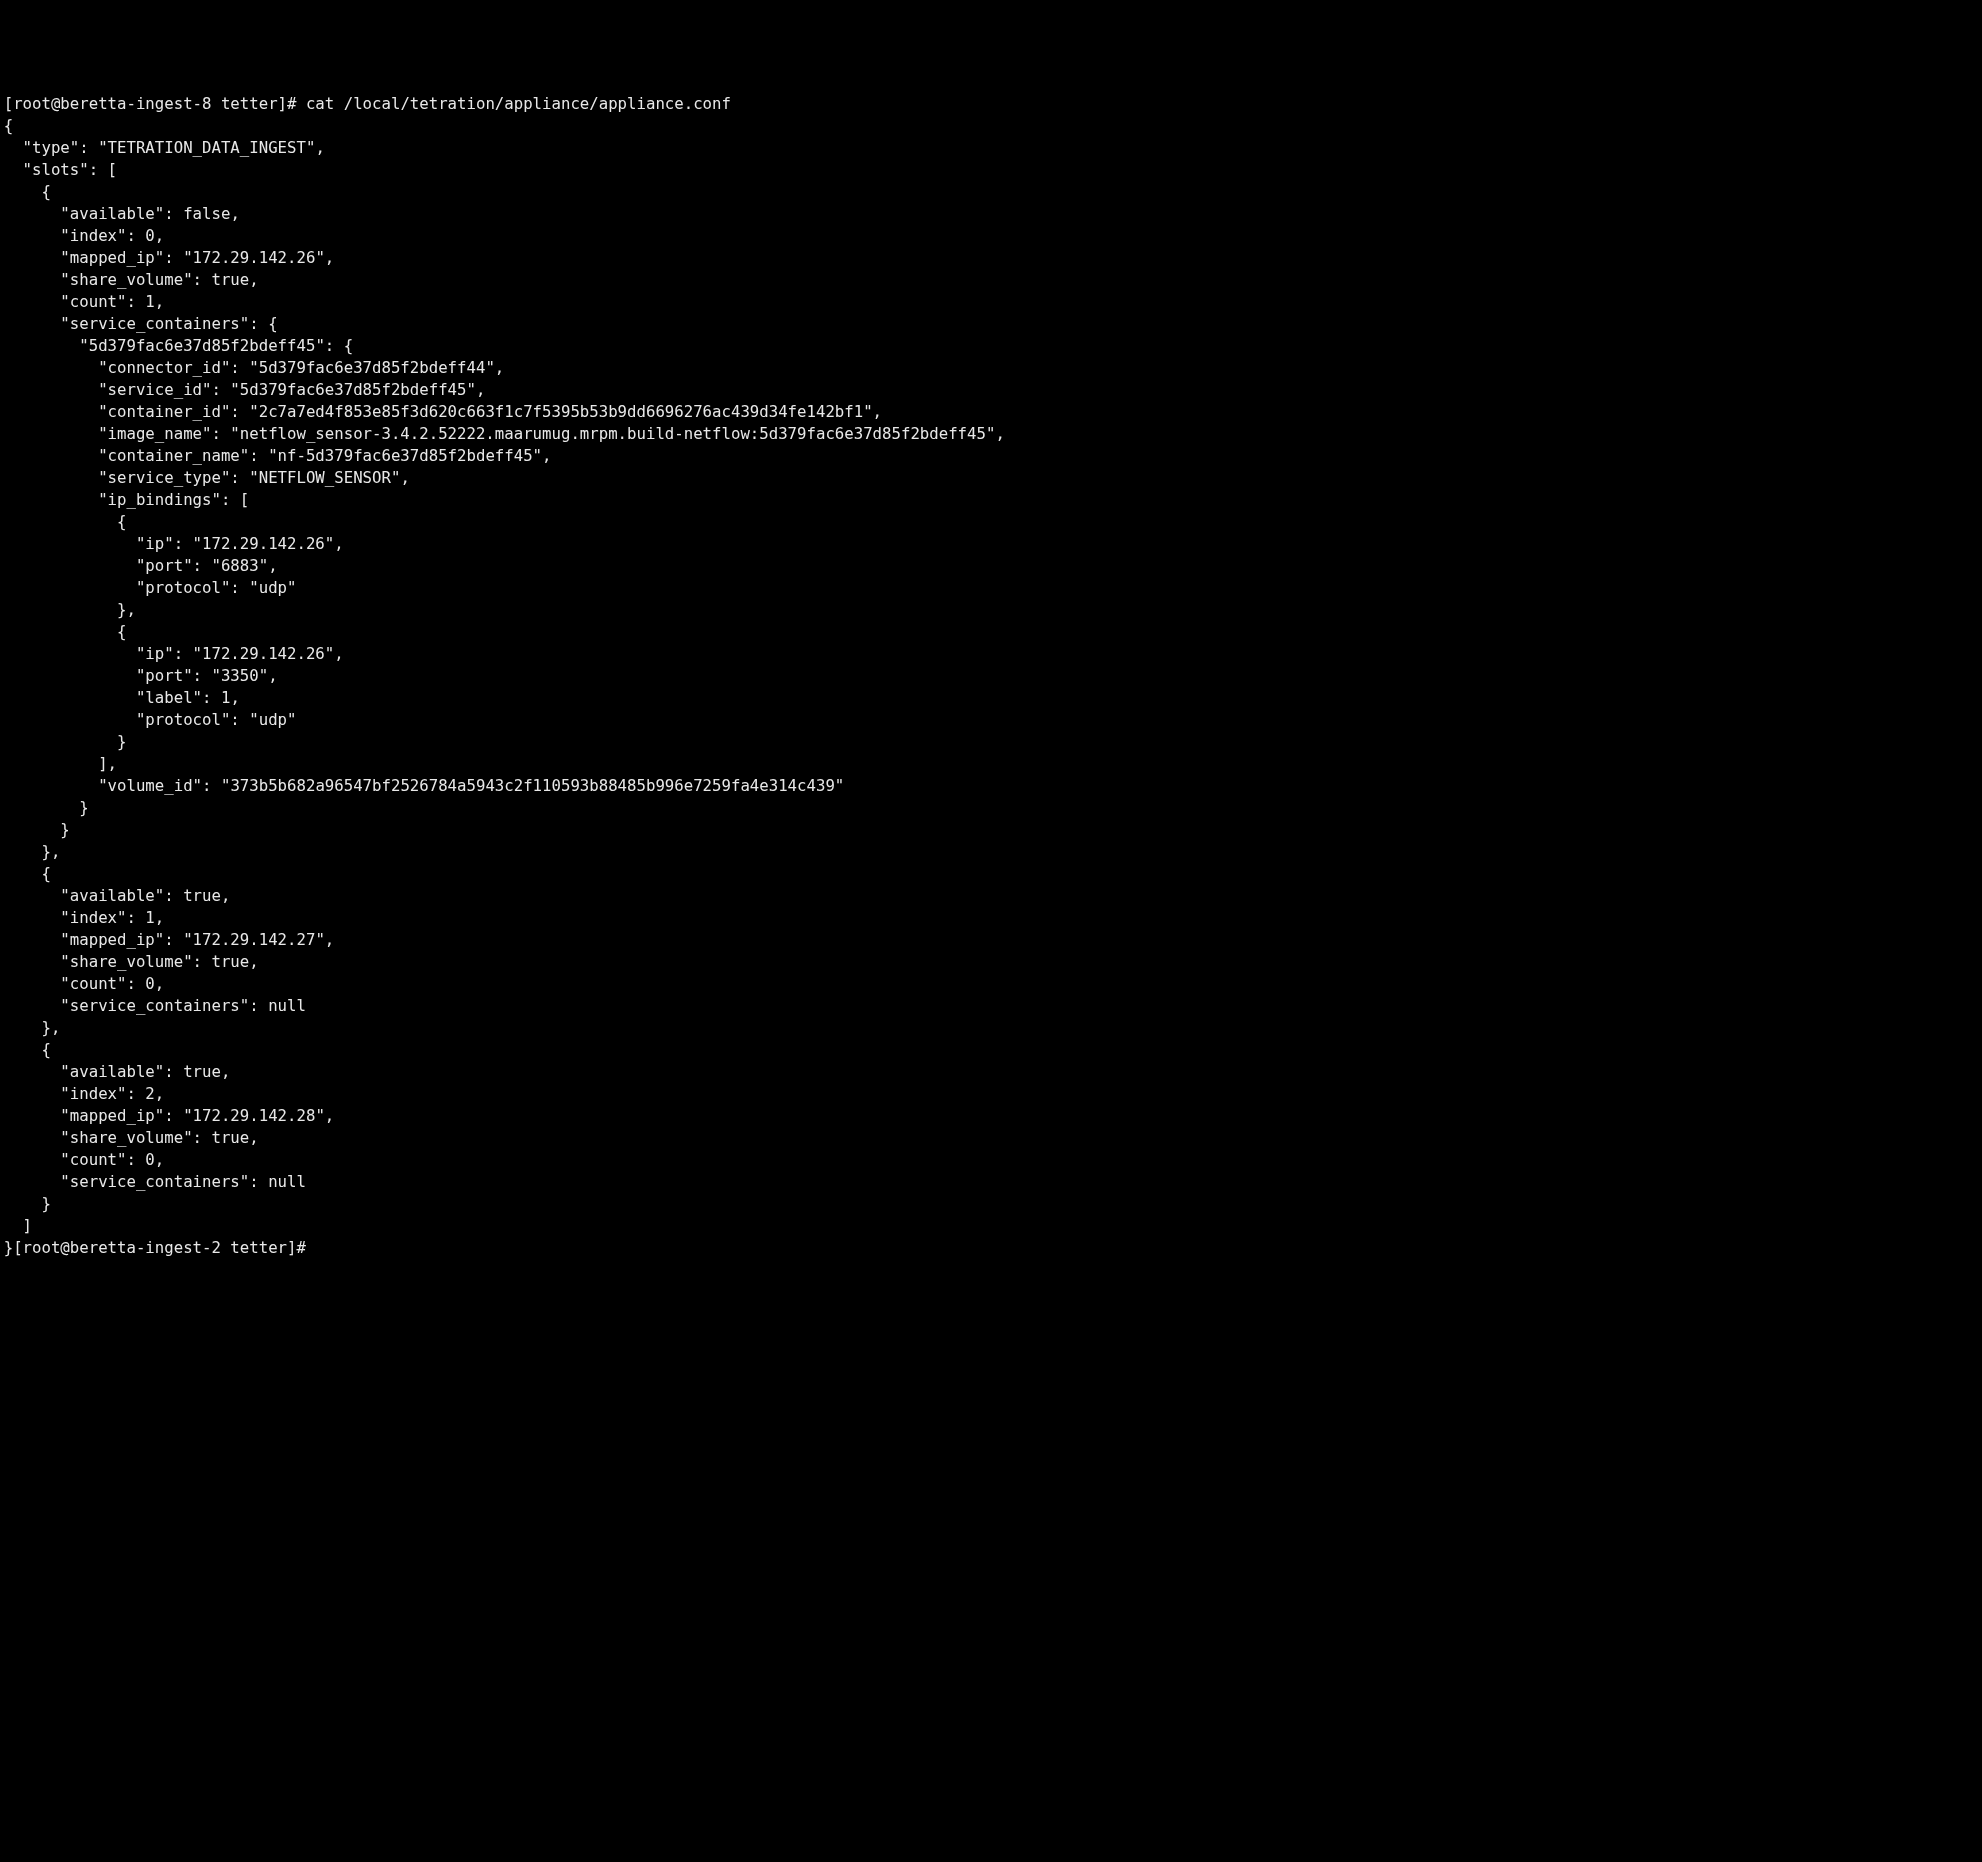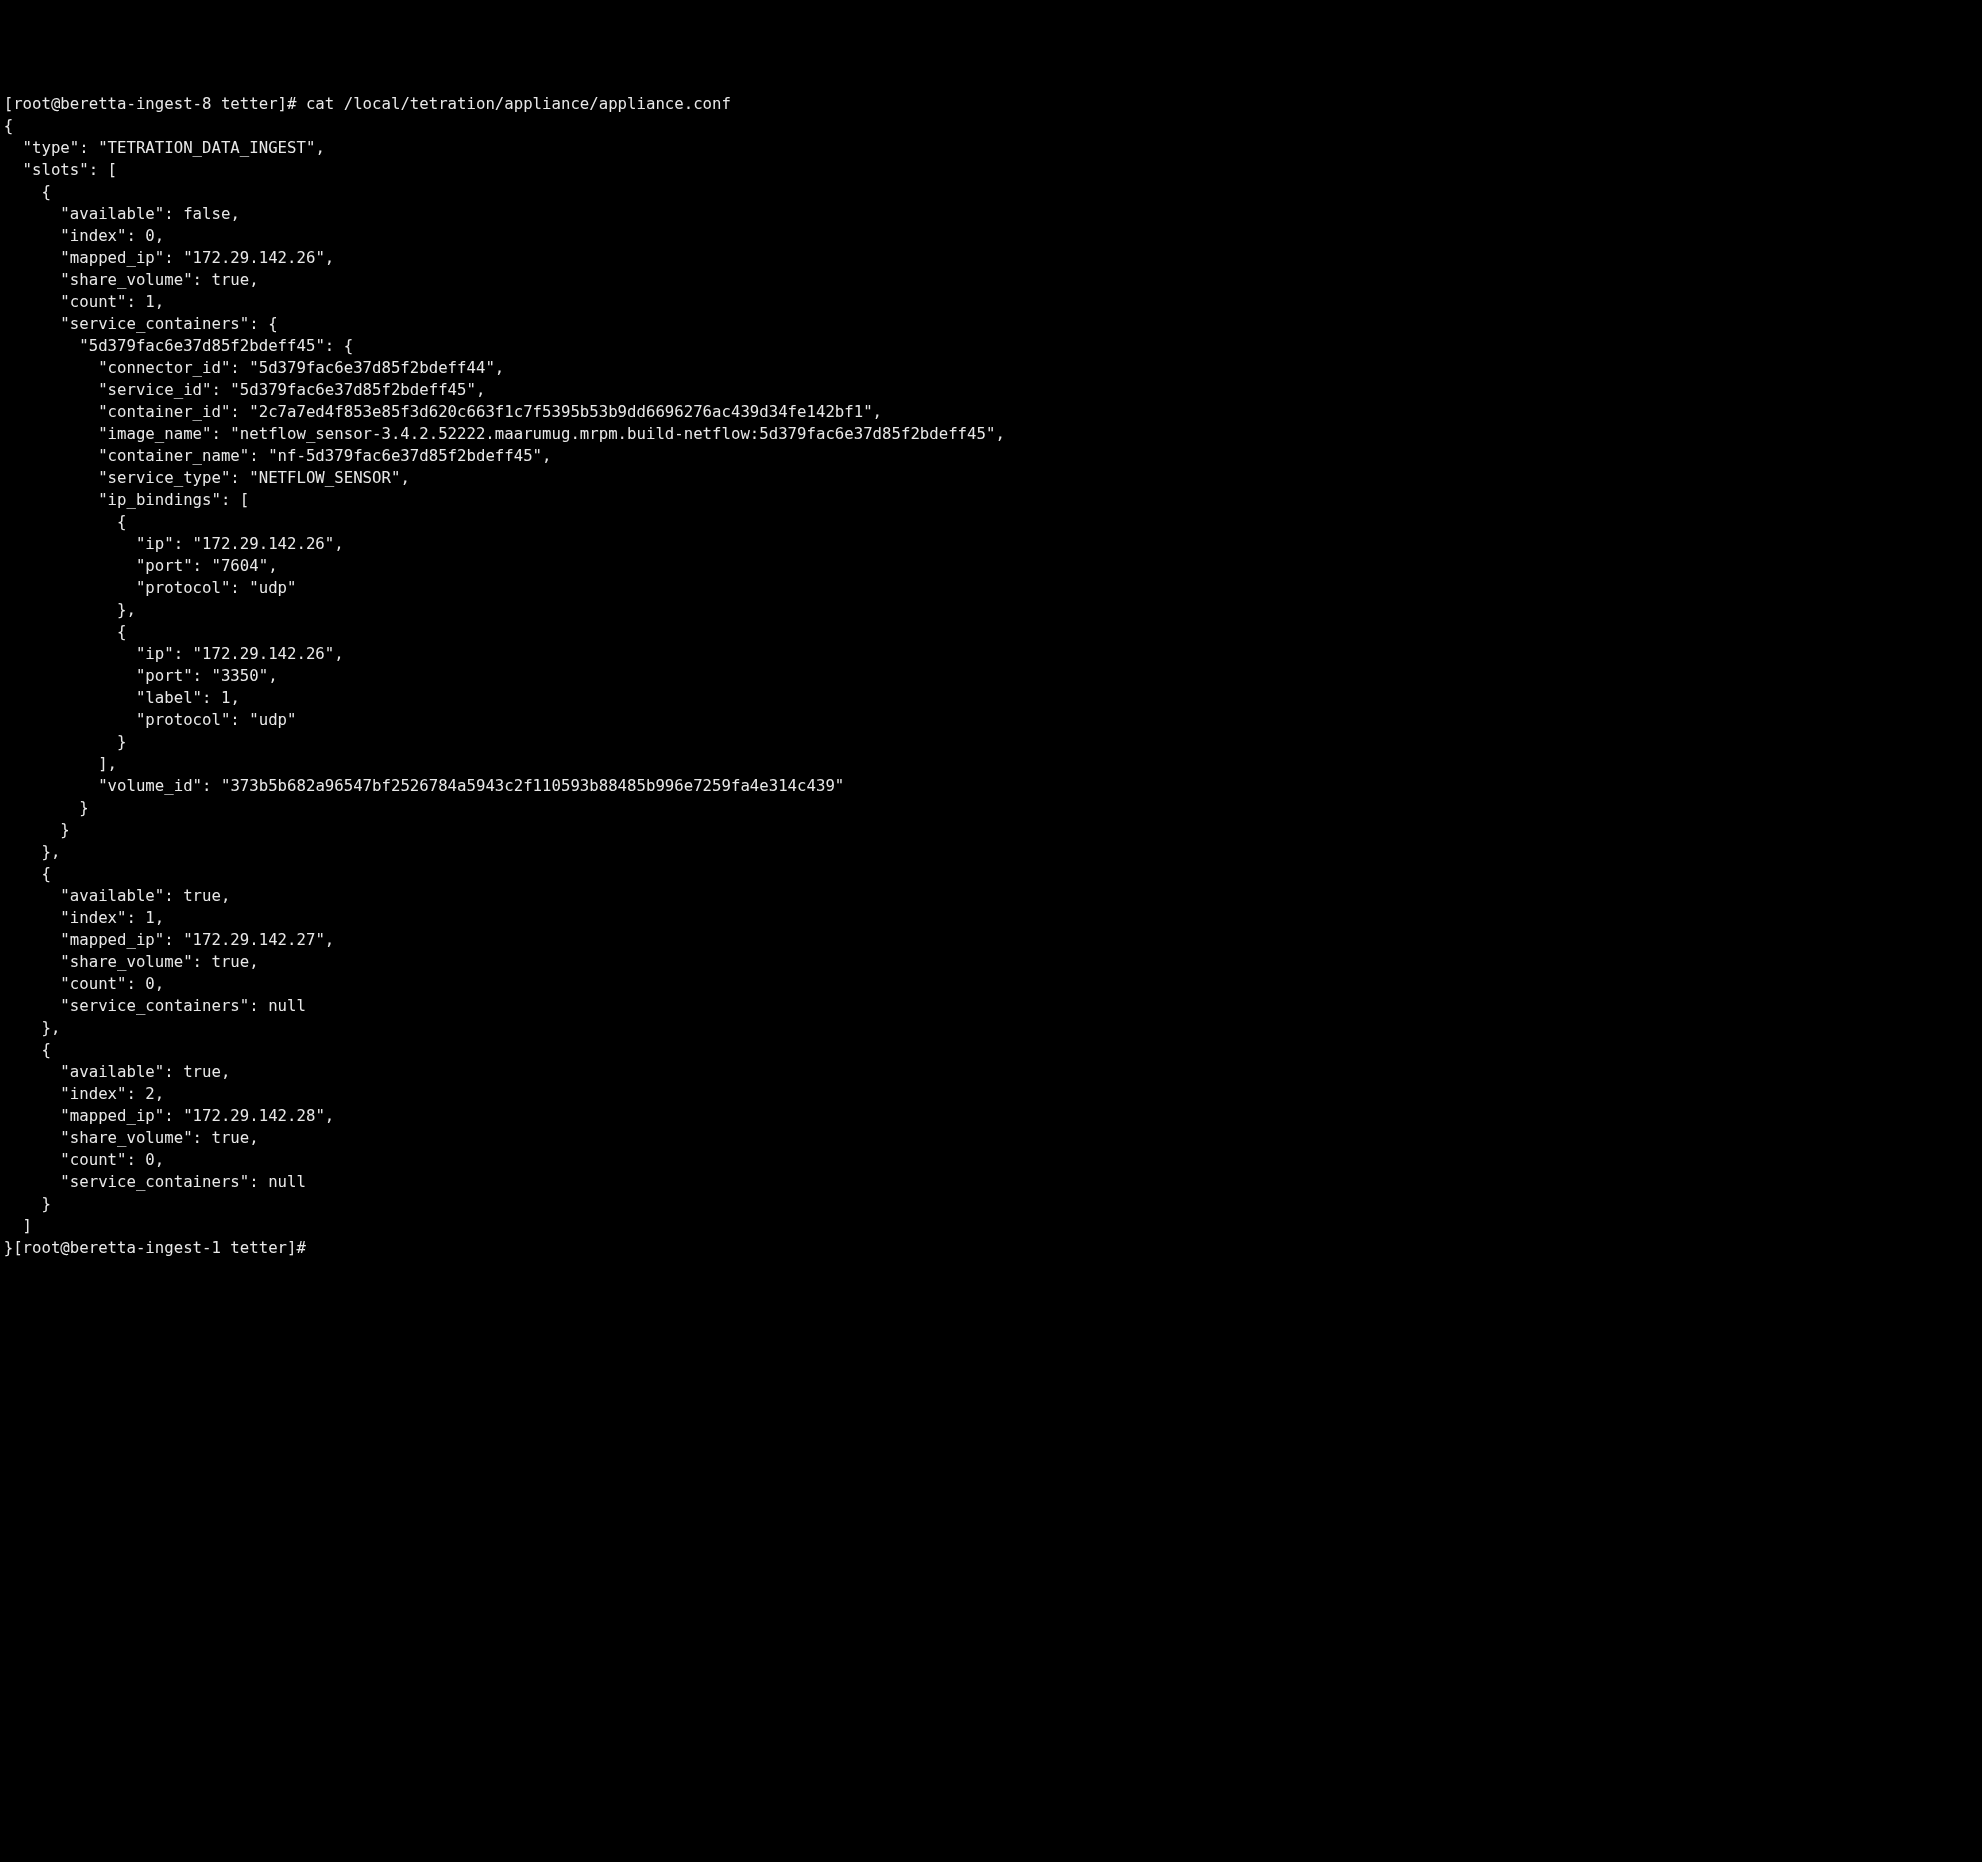--- a/index.html
+++ b/index.html
@@ -40,21 +40,21 @@
 <span>        "</span><span>5d379fac6e37d85f2bdeff45</span><span>": {</span>
 <span>          "connector_id": "</span><span>5d379fac6e37d85f2bdeff44</span><span>",</span>
 <span>          "service_id": "</span><span>5d379fac6e37d85f2bdeff45</span><span>",</span>
 <span>          "container_id": "</span><span>2c7a7ed4f853e85f3d620c663f1c7f5395b53b9dd6696276ac439d34fe142bf1</span><span>",</span>
 <span>          "image_name": "</span><span>netflow_sensor-3.4.2.52222.maarumug.mrpm.build-netflow:5d379fac6e37d85f2bdeff45</span><span>",</span>
 <span>          "container_name": "</span><span>nf-5d379fac6e37d85f2bdeff45</span><span>",</span>
 <span>          "service_type": "</span><span>NETFLOW_SENSOR</span><span>",</span>
 <span>          "ip_bindings": [</span>
 <span>            {</span>
 <span>              "ip": "</span><span>172.29.142.26</span><span>",</span>
-<span>              "port": "</span><span>7604</span><span>",</span>
+<span>              "port": "</span><span>6883</span><span>",</span>
 <span>              "protocol": "</span><span>udp</span><span>"</span>
 <span>            },</span>
 <span>            {</span>
 <span>              "ip": "</span><span>172.29.142.26</span><span>",</span>
 <span>              "port": "</span><span>3350</span><span>",</span>
 <span>              "label": </span><span>1</span><span>,</span>
 <span>              "protocol": "</span><span>udp</span><span>"</span>
 <span>            }</span>
 <span>          ],</span>
 <span>          "volume_id": "</span><span>373b5b682a96547bf2526784a5943c2f110593b88485b996e7259fa4e314c439</span><span>"</span>
@@ -71,17 +71,17 @@
 <span>    },</span>
 <span>    {</span>
 <span>      "available": </span><span>true</span><span>,</span>
 <span>      "index": </span><span>2</span><span>,</span>
 <span>      "mapped_ip": "</span><span>172.29.142.28</span><span>",</span>
 <span>      "share_volume": </span><span>true</span><span>,</span>
 <span>      "count": </span><span>0</span><span>,</span>
 <span>      "service_containers": </span><span>null</span>
 <span>    }</span>
 <span>  ]</span>
-<span>}[root@beretta-ingest-1 tetter]# </span></div>
+<span>}[root@beretta-ingest-2 tetter]# </span></div>
 
 
 
 
 
 </body></html>

